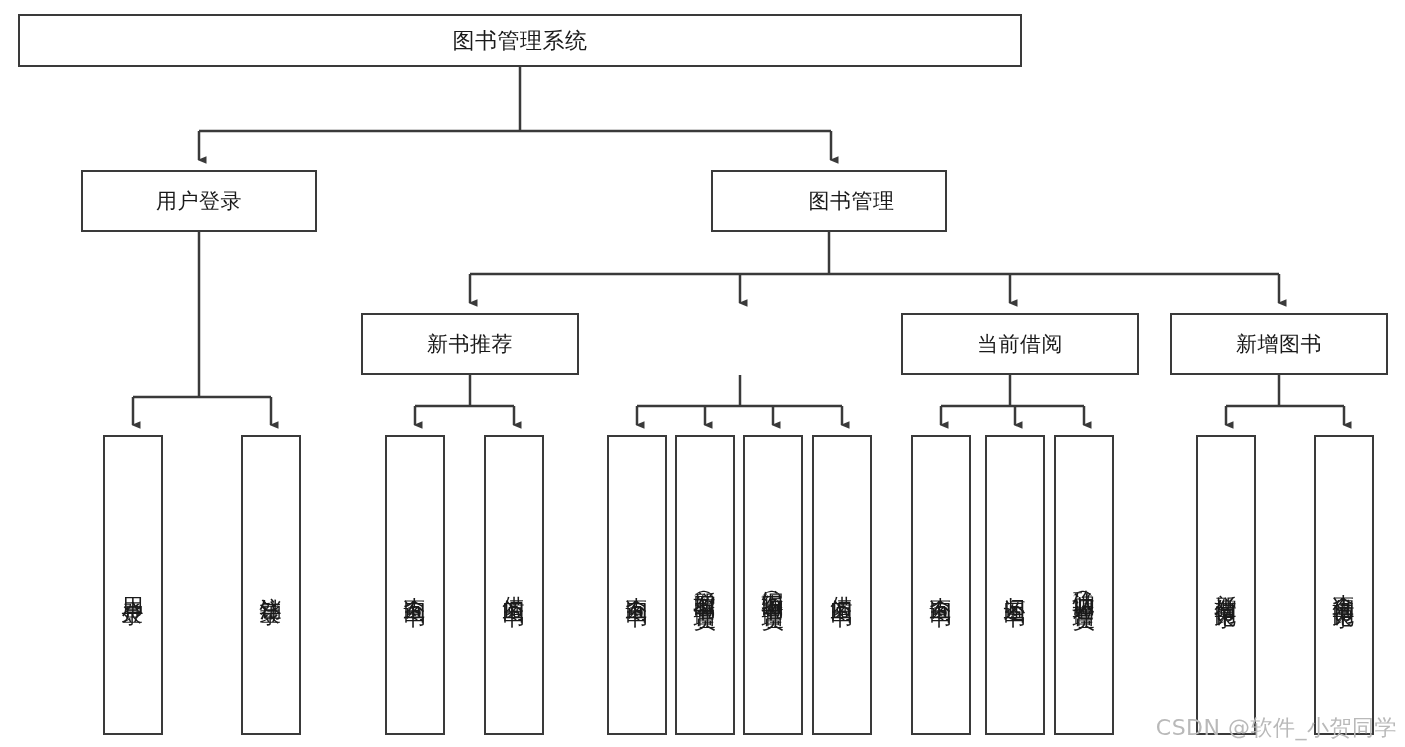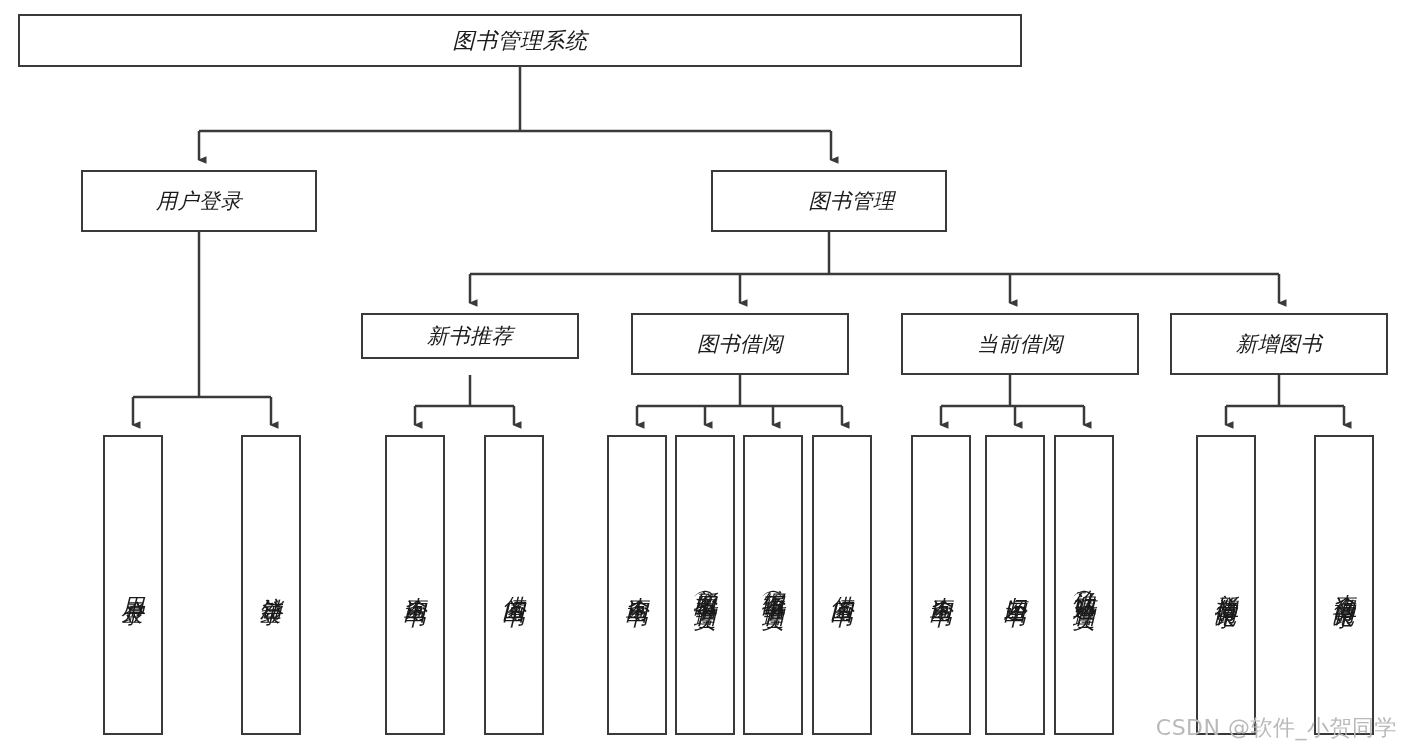--- a/index.html
+++ b/index.html
@@ -34,21 +34,20 @@
     display: flex;
     align-items: center;
     justify-content: center;
     color: #1a1a1a;
   }
   .node .label {
     display: block;
     text-align: center;
     line-height: 1.18;
     white-space: nowrap;
-    font-style: italic;
   }
   
   .node.horiz .label {
     writing-mode: horizontal-tb;
     font-size: 21px;
     letter-spacing: 0.5px;
   }
   .node.root .label {
     font-size: 22px;
   }
@@ -137,25 +136,22 @@
     <span class="label">图书管理系统</span>
   </div>
 
   <div class="node horiz" style="left: 81px; top: 170px; width: 236px; height: 62px; border-color: rgb(58, 58, 58); background: rgb(255, 255, 255); color: rgb(26, 26, 26);">
     <span class="label">用户登录</span>
   </div>
   <div class="node horiz" style="left: 711px; top: 170px; width: 236px; height: 62px; border-color: rgb(58, 58, 58); background: rgb(255, 255, 255); color: rgb(26, 26, 26); padding-left: 45px;">
     <span class="label">图书管理</span>
   </div>
 
-  <div class="node horiz" style="left: 361px; top: 313px; width: 218px; height: 46px; border-color: rgb(58, 58, 58); background: rgb(255, 255, 255); color: rgb(26, 26, 26);">
+  <div class="node horiz" style="left: 361px; top: 313px; width: 218px; height: 62px; border-color: rgb(58, 58, 58); background: rgb(255, 255, 255); color: rgb(26, 26, 26);">
     <span class="label">新书推荐</span>
-  </div>
-  <div class="node horiz" style="left: 631px; top: 313px; width: 218px; height: 62px; border-color: rgb(58, 58, 58); background: rgb(255, 255, 255); color: rgb(26, 26, 26);">
-    <span class="label">图书借阅</span>
   </div>
   <div class="node horiz" style="left: 901px; top: 313px; width: 238px; height: 62px; border-color: rgb(58, 58, 58); background: rgb(255, 255, 255); color: rgb(26, 26, 26);">
     <span class="label">当前借阅</span>
   </div>
   <div class="node horiz" style="left: 1170px; top: 313px; width: 218px; height: 62px; border-color: rgb(58, 58, 58); background: rgb(255, 255, 255); color: rgb(26, 26, 26);">
     <span class="label">新增图书</span>
   </div>
 
   <div class="node vert" style="left: 103px; top: 435px; width: 60px; height: 300px; border-color: rgb(58, 58, 58); background: rgb(255, 255, 255); color: rgb(26, 26, 26);">
     <span class="label">用户登录</span>

